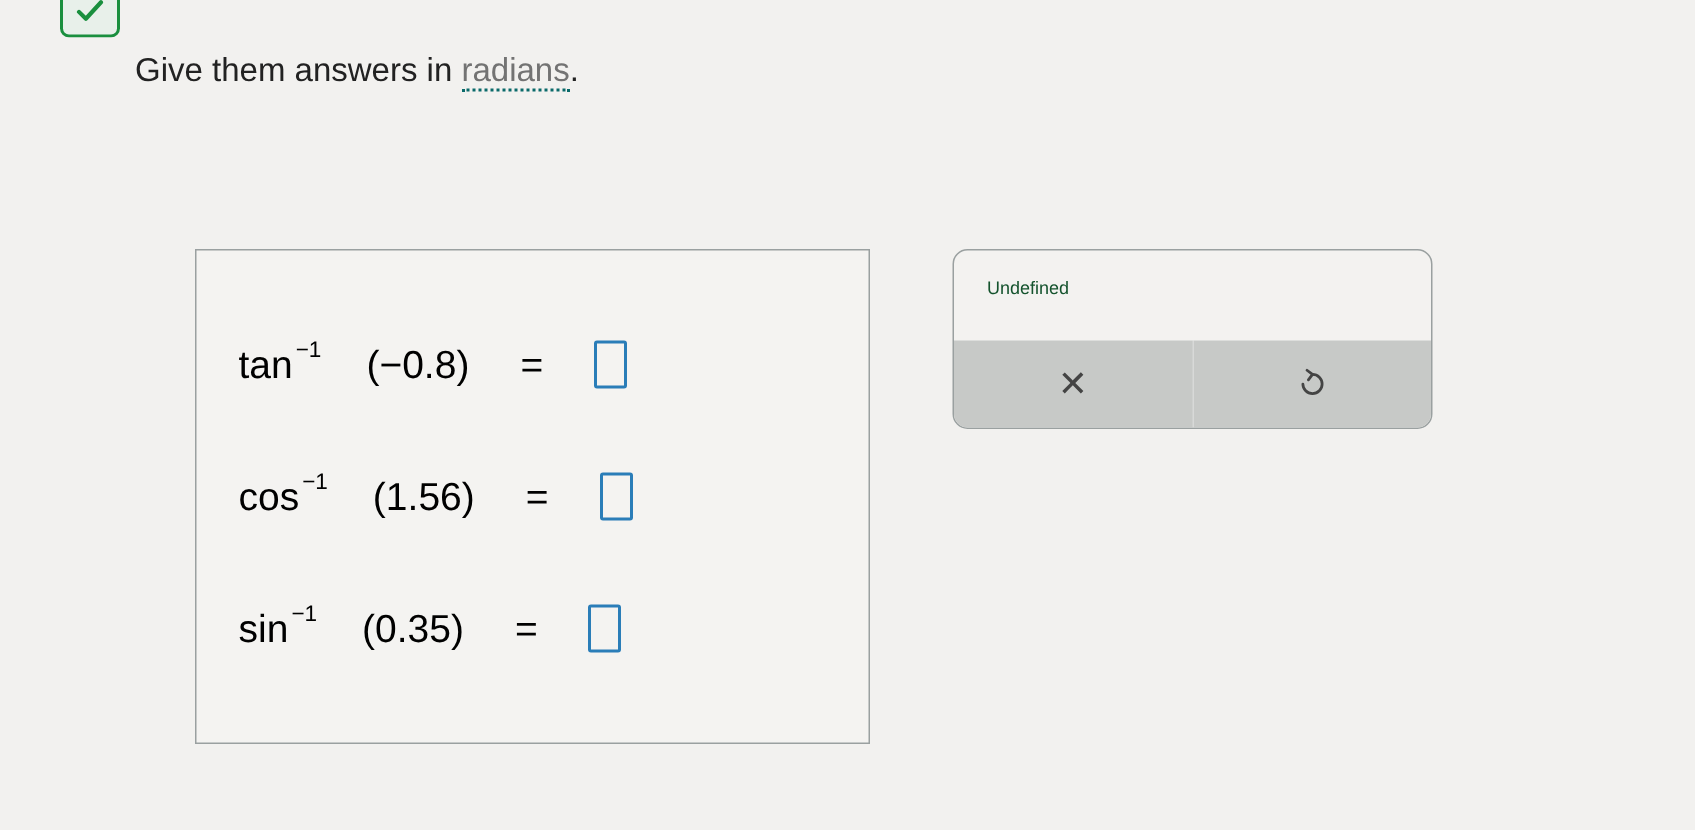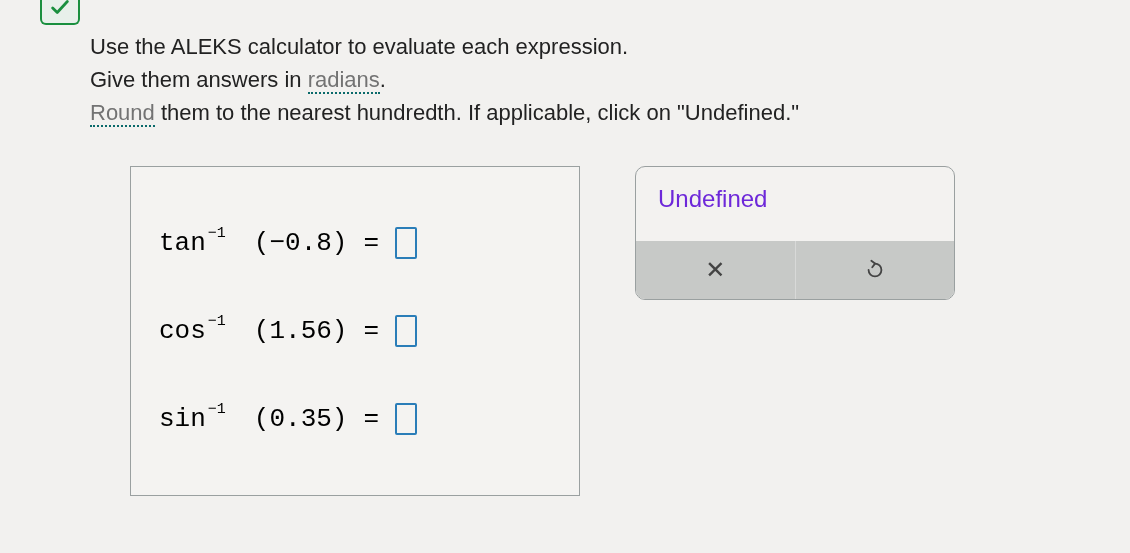--- a/index.html
+++ b/index.html
@@ -49,35 +49,35 @@
     border: 1.5px solid #9aa0a0;
     background: rgba(255,255,255,0.15);
     padding: 32px 28px;
     display: flex;
     flex-direction: column;
     justify-content: space-around;
   }
   .eq-row {
     display: flex;
     align-items: center;
-    font-family: Liberation Mono, monospace;
+    font-family: Liberation Sans, sans-serif;
     font-size: 26px;
     color: #000;
-    gap: 10px;
+    gap: 28px;
   }
   .func { display: inline-flex; align-items: flex-start; }
   .func .base { }
   .func .sup {
     font-size: 15px;
     vertical-align: super;
     position: relative;
     top: -3px;
     margin-left: 2px;
   }
-  .arg { margin-left: 18px; }
+  .arg { margin-left: 2px; }
   .equals { margin: 0 6px; }
   .ans-box {
     width: 22px;
     height: 32px;
     border: 2px solid #2a7db8;
     border-radius: 2px;
     background: transparent;
     cursor: text;
     display: inline-block;
   }
@@ -86,22 +86,22 @@
     top: 166px;
     left: 635px;
     width: 320px;
     border: 1.5px solid #9aa0a0;
     border-radius: 10px;
     background: rgba(255,255,255,0.1);
     overflow: hidden;
   }
   .undef-btn {
     padding: 18px 22px 28px 22px;
-    font-size: 24px;
-    color: #6d28d9;
+    font-size: 12px;
+    color: #14532d;
     cursor: pointer;
     background: transparent;
   }
   .btn-row {
     display: flex;
     background: #c7c9c7;
     height: 58px;
   }
   .btn {
     flex: 1;
@@ -124,27 +124,21 @@
 <body>
 
 <div class="check-badge">
   <svg viewBox="0 0 24 24">
     <polyline points="4,13 9,18 20,6" fill="none" stroke="#1a8f3e" stroke-width="3" stroke-linecap="round" stroke-linejoin="round"></polyline>
   </svg>
 </div>
 
 <div class="instructions">
   <div>
-    <span>Use the ALEKS calculator to evaluate each expression.</span>
-  </div>
-  <div>
     <span>Give them answers in </span><span class="link">radians</span><span>.</span>
-  </div>
-  <div>
-    <span class="link">Round</span><span> them to the nearest hundredth. If applicable, click on "Undefined."</span>
   </div>
 </div>
 
 <div class="eq-panel">
   <div class="eq-row">
     <span class="func">
       <span class="base">tan</span>
         <span class="sup">−1</span>
     </span>
     <span class="arg">(−0.8)</span>

